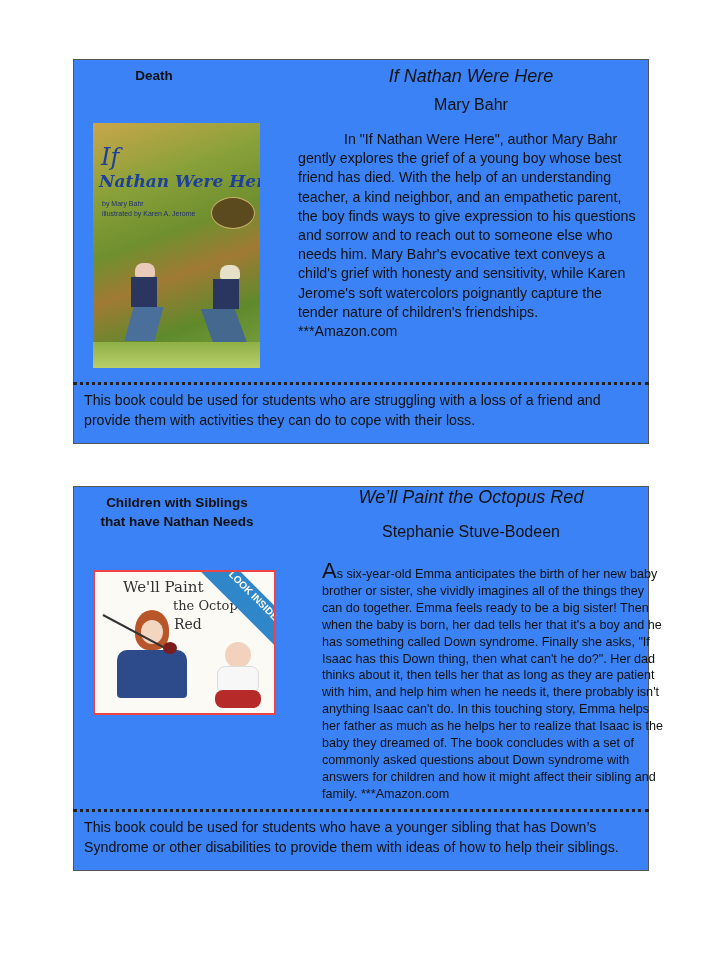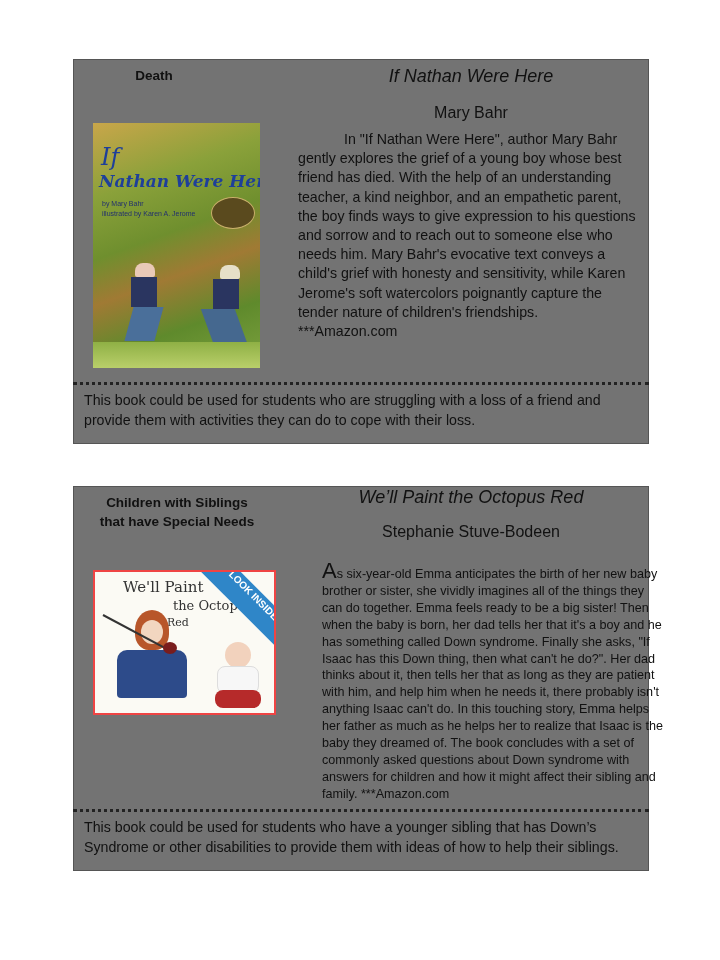--- a/index.html
+++ b/index.html
@@ -1,36 +1,36 @@
 <!DOCTYPE html>
 <html><head>
 <meta charset="utf-8">
 <style>
   html, body { margin:0; padding:0; background:#ffffff; }
   body { width:720px; height:960px; position:relative; font-family:"Liberation Sans", sans-serif; color:#111; overflow:hidden; }
-  .card { position:absolute; left:73px; width:576px; border:1px solid #555; background:#737373; box-sizing:border-box; }
+  .card { position:absolute; left:73px; width:576px; border:1px solid #555; background:#3b82f6; box-sizing:border-box; }
   .card1 { top:59px; height:385px; }
   .card2 { top:486px; height:385px; }
   .category { position:absolute; text-align:center; font-weight:bold; font-size:13.5px; line-height:19px; color:#111; }
   .title { position:absolute; left:222px; width:350px; text-align:center; font-style:italic; font-size:18px; color:#111; }
   .author { position:absolute; left:222px; width:350px; text-align:center; font-size:16px; color:#111; }
   .desc { position:absolute; left:224px; width:340px; font-size:14.2px; line-height:19.2px; color:#111; }
   .desc2 { font-size:12.6px; line-height:16.9px;margin-left:24px; }
   .dropcap { font-size:22px; line-height:16px; }
   .cover { position:absolute; overflow:hidden; }
   .divider { position:absolute; left:-1px; right:-1px; height:0; border-top:3px dotted #222; }
   .usage { position:absolute; left:10px; right:10px; font-size:14.2px; line-height:20px; color:#111; }
 </style>
 </head>
 <body>
 
 <div class="card card1">
   <div class="category" style="left:30px;top:6px;width:100px;">Death</div>
   <div class="title" style="top:6px;">If Nathan Were Here</div>
-  <div class="author" style="top:44px;">Mary Bahr</div>
+  <div class="author" style="top:36px;">Mary Bahr</div>
 
   <div class="cover" style="left:19px;top:63px;width:167px;height:245px;background:linear-gradient(160deg,#c9a64a 0%,#8aa13a 25%,#6f8f2e 45%,#a07a34 60%,#5f8a2c 78%,#7da23f 100%);">
     <div style="position:absolute;left:8px;top:22px;font-family:'DejaVu Serif',serif;font-style:italic;font-size:24px;line-height:24px;color:#1e3f9a;font-weight:normal;">If</div>
     <div style="position:absolute;left:6px;top:48px;font-family:'DejaVu Serif',serif;font-style:italic;font-size:17px;line-height:20px;color:#1e3f9a;font-weight:bold;white-space:nowrap;">Nathan Were Here</div>
     <div style="position:absolute;left:9px;top:77px;font-size:7px;color:#22306e;">by Mary Bahr</div>
     <div style="position:absolute;left:9px;top:87px;font-size:7px;color:#22306e;white-space:nowrap;">illustrated by Karen A. Jerome</div>
     <div style="position:absolute;left:118px;top:74px;width:42px;height:30px;border-radius:50%;background:#5a4a1e;border:1px solid #c9b06a;"></div>
 
     <div style="position:absolute;left:42px;top:140px;width:20px;height:14px;border-radius:8px 8px 2px 2px;background:#e9c9b8;"></div>
     <div style="position:absolute;left:38px;top:154px;width:26px;height:30px;background:#2a3560;"></div>
@@ -41,28 +41,28 @@
     <div style="position:absolute;left:0;right:0;bottom:0;height:26px;background:linear-gradient(180deg,#8fb045,#b9cf6a);"></div>
   </div>
 
   <div class="desc" style="top:70px;text-indent:46px;">In "If Nathan Were Here", author Mary Bahr gently explores the grief of a young boy whose best friend has died. With the help of an understanding teacher, a kind neighbor, and an empathetic parent, the boy finds ways to give expression to his questions and sorrow and to reach out to someone else who needs him. Mary Bahr's evocative text conveys a child's grief with honesty and sensitivity, while Karen Jerome's soft watercolors poignantly capture the tender nature of children's friendships. ***Amazon.com</div>
 
   <div class="divider" style="top:322px;"></div>
   <div class="usage" style="top:330px;">This book could be used for students who are struggling with a loss of a friend and provide them with activities they can do to cope with their loss.</div>
 </div>
 
 <div class="card card2">
-  <div class="category" style="left:18px;top:6px;width:170px;">Children with Siblings that have Special Needs</div>
+  <div class="category" style="left:18px;top:6px;width:170px;">Children with Siblings that have Nathan Needs</div>
   <div class="title" style="top:0;">We’ll Paint the Octopus Red</div>
   <div class="author" style="top:36px;">Stephanie Stuve-Bodeen</div>
 
   <div class="cover" style="left:19px;top:83px;width:183px;height:145px;background:#fbfaf4;border:2px solid #ef4444;box-sizing:border-box;">
     <div style="position:absolute;left:28px;top:6px;font-family:'DejaVu Serif',serif;font-size:15px;color:#333;white-space:nowrap;">We'll Paint</div>
     <div style="position:absolute;left:78px;top:26px;font-family:'DejaVu Serif',serif;font-size:13px;color:#333;white-space:nowrap;">the Octopus</div>
-    <div style="position:absolute;left:72px;top:44px;font-family:'DejaVu Serif',serif;font-size:11px;color:#333;">Red</div>
+    <div style="position:absolute;left:79px;top:44px;font-family:'DejaVu Serif',serif;font-size:14px;color:#333;">Red</div>
     <div style="position:absolute;right:-30px;top:14px;width:110px;height:28px;background:#2f86c8;color:#fff;transform:rotate(45deg);text-align:center;font-weight:bold;font-size:10px;line-height:12px;padding-top:2px;box-sizing:border-box;"><span>LOOK INSIDE</span></div>
 
     <div style="position:absolute;left:40px;top:38px;width:34px;height:40px;border-radius:50% 50% 40% 40%;background:#b8562a;"></div>
     <div style="position:absolute;left:46px;top:48px;width:22px;height:24px;border-radius:50%;background:#f2d6c0;"></div>
     <div style="position:absolute;left:22px;top:78px;width:70px;height:48px;background:#2d4b8a;border-radius:10px 10px 4px 4px;"></div>
     <div style="position:absolute;left:8px;top:42px;width:80px;height:2px;background:#333;transform:rotate(28deg);transform-origin:left;"></div>
     <div style="position:absolute;left:68px;top:70px;width:14px;height:12px;border-radius:50%;background:#7a1d1d;"></div>
 
     <div style="position:absolute;left:130px;top:70px;width:26px;height:26px;border-radius:50%;background:#f2d2bd;"></div>
     <div style="position:absolute;left:122px;top:94px;width:40px;height:26px;background:#f7f7f7;border:1px solid #ddd;border-radius:8px;"></div>

